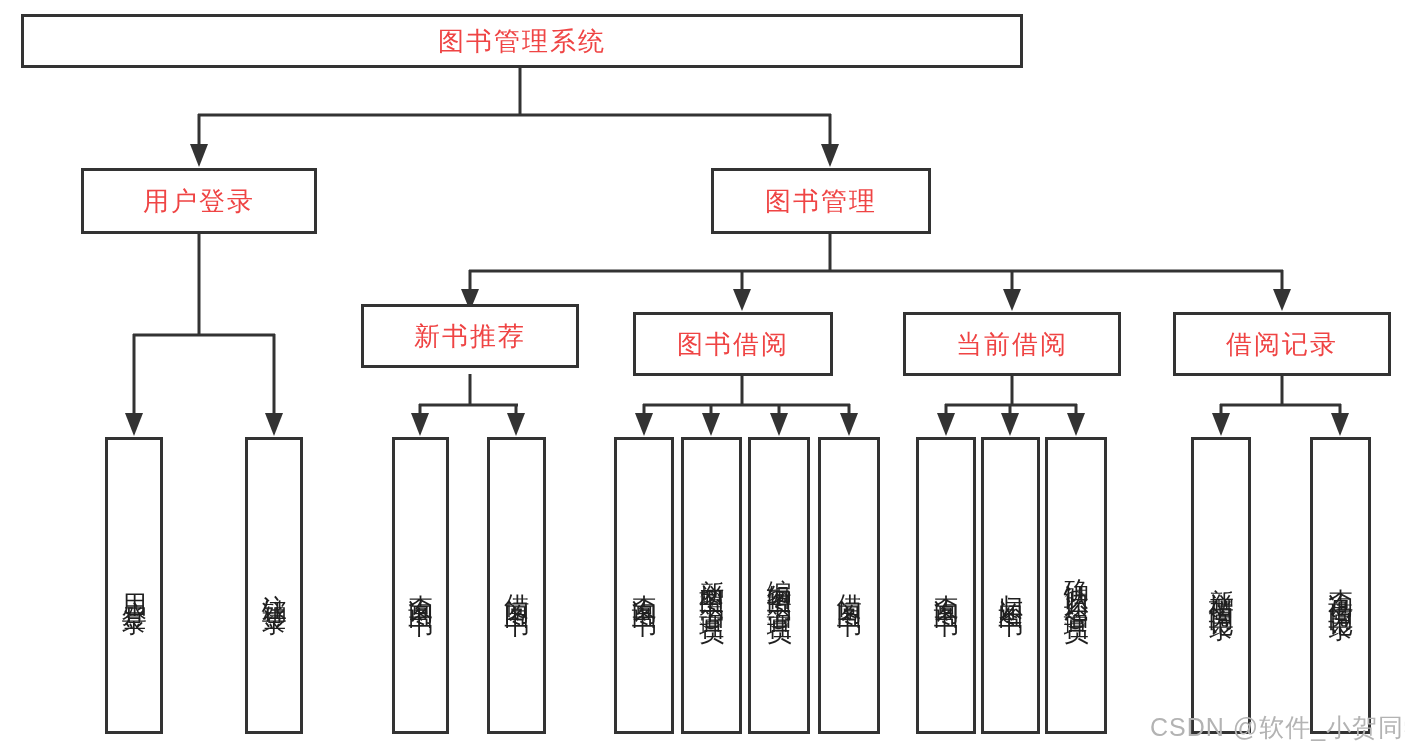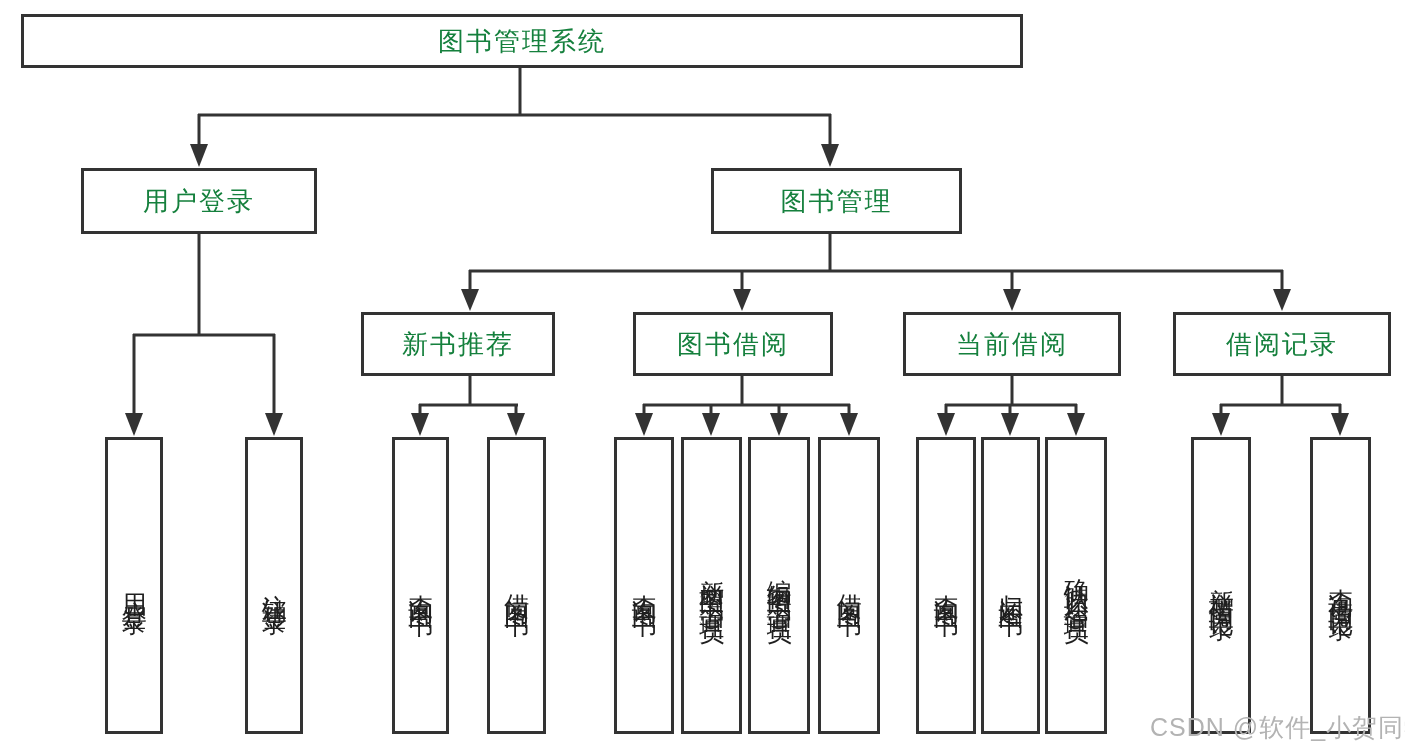--- a/index.html
+++ b/index.html
@@ -3,21 +3,21 @@
 <meta charset="utf-8">
 <style>
   html,body{margin:0;padding:0;background:#fff;}
   .stage{position:relative;width:1405px;height:747px;background:#ffffff;overflow:hidden;
          font-family:"Liberation Sans","DejaVu Sans",sans-serif;}
   svg.connectors{position:absolute;left:0;top:0;z-index:1;}
   svg.connectors line{stroke:#333333;stroke-width:3;}
   svg.connectors polygon{fill:#333333;stroke:none;}
   .box{position:absolute;box-sizing:border-box;border:3px solid #333333;background:#ffffff;
        display:flex;align-items:center;justify-content:center;z-index:2;}
-  .hlabel{font-size:26px;color:#15803d;letter-spacing:2px;white-space:nowrap;}
+  .hlabel{font-size:26px;color:#ef4444;letter-spacing:2px;white-space:nowrap;}
   .leaf{position:absolute;top:437px;height:297px;box-sizing:border-box;border:3px solid #333333;
         background:#ffffff;display:flex;align-items:center;justify-content:center;z-index:2;}
   .vlabel{writing-mode:vertical-rl;text-orientation:mixed;font-size:25px;letter-spacing:6px;
           color:#1f1f1f;line-height:1.1;white-space:nowrap;}
   .watermark{position:absolute;left:1150px;top:711px;font-size:25px;color:#b3b3b3;
              z-index:5;letter-spacing:1px;white-space:nowrap;}
 </style>
 </head>
 <body>
 
@@ -98,25 +98,25 @@
     </g>
   </svg>
 
   <div class="box" style="left:21px;top:14px;width:1002px;height:54px">
     <span class="hlabel">图书管理系统</span>
   </div>
 
   <div class="box" style="left:81px;top:168px;width:236px;height:66px">
     <span class="hlabel">用户登录</span>
   </div>
-  <div class="box" style="left:711px;top:168px;width:251px;height:66px">
+  <div class="box" style="left:711px;top:168px;width:220px;height:66px">
     <span class="hlabel">图书管理</span>
   </div>
 
-  <div class="box" style="left:361px;top:312px;width:194px;height:64px">
+  <div class="box" style="left:361px;top:304px;width:218px;height:64px">
     <span class="hlabel">新书推荐</span>
   </div>
   <div class="box" style="left:633px;top:312px;width:200px;height:64px">
     <span class="hlabel">图书借阅</span>
   </div>
   <div class="box" style="left:903px;top:312px;width:218px;height:64px">
     <span class="hlabel">当前借阅</span>
   </div>
   <div class="box" style="left:1173px;top:312px;width:218px;height:64px">
     <span class="hlabel">借阅记录</span>

